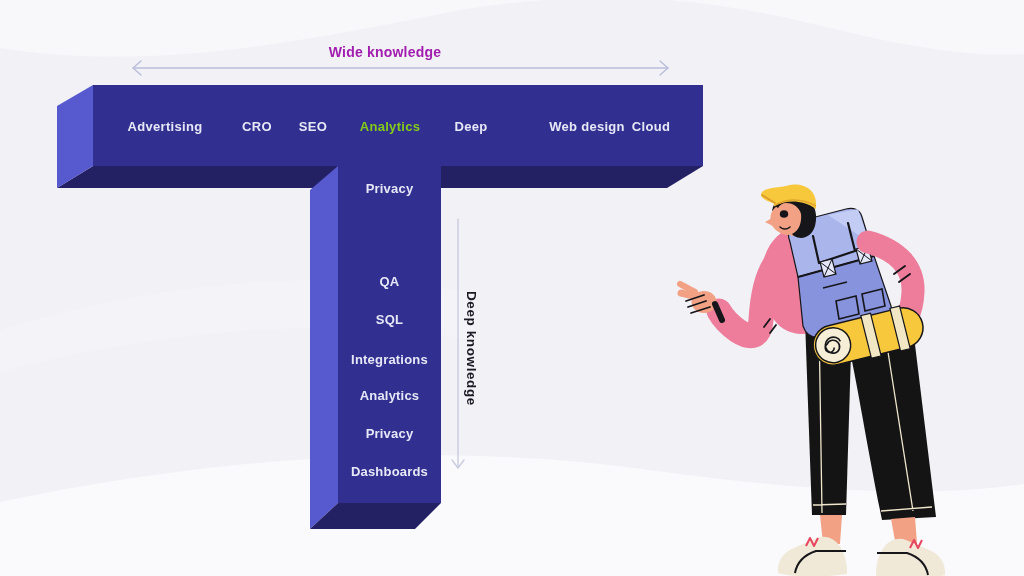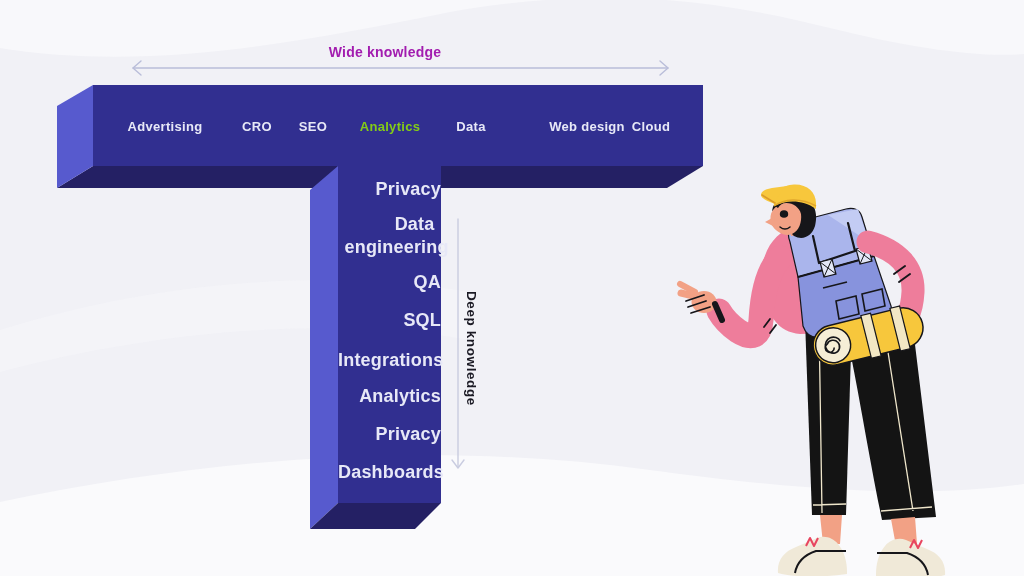--- a/index.html
+++ b/index.html
@@ -22,21 +22,21 @@
   .vbar-bottom{left:310px;top:503px;width:131px;height:26px;background:#242064;
             clip-path:polygon(0 26px,28px 0,131px 0,105px 26px);}
   .vbar-face{left:338px;top:166px;width:103px;height:337px;background:#312f90;}
   .hskill{
     position:absolute;top:50%;transform:translate(-50%,-50%);
     color:#e7e8f7;font-size:13px;font-weight:600;letter-spacing:.3px;white-space:nowrap;text-align:right;
   }
   .hskill.hl{color:#84cc16;font-weight:800;}
   .vskill{
     position:absolute;left:50%;transform:translate(-50%,-50%);
-    width:100%;text-align:right;color:#e7e8f7;font-size:18px;font-weight:600;
+    width:100%;text-align:center;color:#e7e8f7;font-size:13px;font-weight:600;
     letter-spacing:.2px;line-height:1.25;
   }
   .vskill.narrow{width:90px;}
   
   .wide-label{left:385px;top:44px;transform:translateX(-50%);
     color:#a21caf;font-size:14px;font-weight:600;letter-spacing:.2px;white-space:nowrap;}
   .deep-label{left:464px;top:291px;writing-mode:vertical-rl;
     color:#1b1a24;font-size:13.5px;font-weight:600;letter-spacing:.6px;}
   #wide-arrow{left:125px;top:58px;width:550px;height:20px;}
   #deep-arrow{left:450px;top:215px;width:16px;height:260px;}
@@ -61,29 +61,28 @@
   </g>
 </svg>
 
 <div class="abs bar-bottom"></div>
 <div class="abs bar-left"></div>
 <div class="abs bar-face">
   <span class="hskill" style="left:72px">Advertising</span>
   <span class="hskill" style="left:164px">CRO</span>
   <span class="hskill" style="left:220px">SEO</span>
   <span class="hskill hl" style="left:297px">Analytics</span>
-  <span class="hskill" style="left:378px">Data</span>
+  <span class="hskill" style="left:378px">Deep</span>
   <span class="hskill" style="left:494px">Web design</span>
   <span class="hskill" style="left:558px">Cloud</span>
 </div>
 <div class="abs vbar-left"></div>
 <div class="abs vbar-bottom"></div>
 <div class="abs vbar-face">
   <span class="vskill" style="top:23px">Privacy</span>
-  <span class="vskill narrow" style="top:69px">Data engineering</span>
   <span class="vskill" style="top:116px">QA</span>
   <span class="vskill" style="top:154px">SQL</span>
   <span class="vskill" style="top:194px">Integrations</span>
   <span class="vskill" style="top:230px">Analytics</span>
   <span class="vskill" style="top:268px">Privacy</span>
   <span class="vskill" style="top:306px">Dashboards</span>
 </div>
 
 <svg id="deep-arrow" class="abs" viewBox="0 0 16 260">
   <g stroke="#c9cce0" stroke-width="1.4" fill="none" stroke-linecap="round" stroke-linejoin="round">

